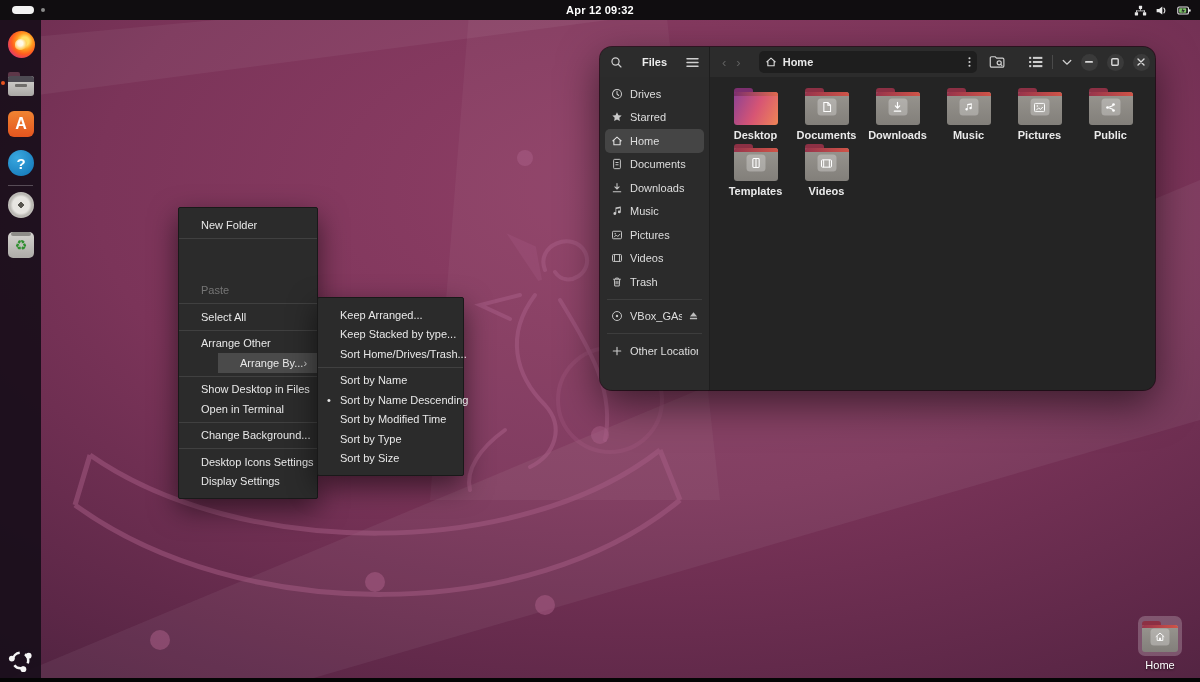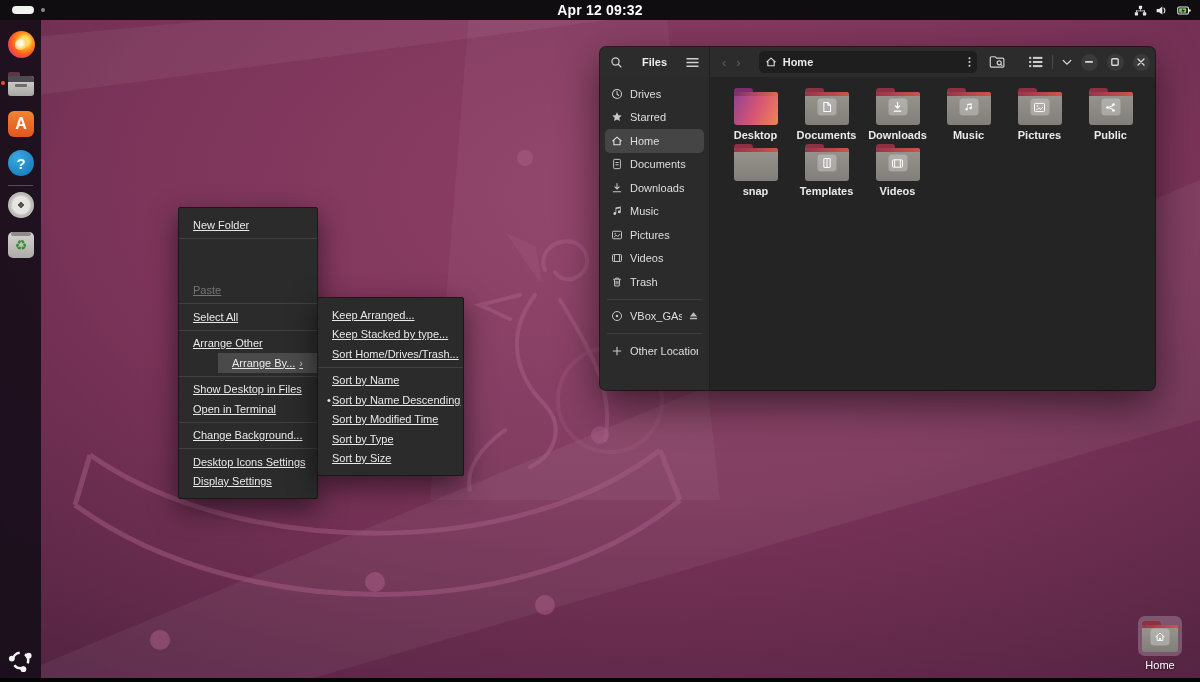--- a/index.html
+++ b/index.html
@@ -9,21 +9,21 @@
 
   
   .wallpaper { position:absolute; inset:0; }
   .wallpaper svg { display:block; }
 
   
   .topbar { position:absolute; left:0; top:0; width:1200px; height:20px; background:#100d10; display:flex; align-items:center; justify-content:center; z-index:50; }
   .ws-indicator { position:absolute; left:12px; top:6px; display:flex; align-items:center; gap:7px; }
   .ws-pill { width:22px; height:8px; background:#f2f2f2; border-radius:4px; }
   .ws-dot { width:4px; height:4px; background:#8a8a8a; border-radius:50%; }
-  .clock { color:#ffffff; font-size:14px; font-weight:bold; letter-spacing:.2px; }
+  .clock { color:#ffffff; font-size:11px; font-weight:bold; letter-spacing:.2px; }
   .status-icons { position:absolute; right:8px; top:2px; display:flex; align-items:center; gap:8px; height:16px; }
   .status-icons svg { display:block; }
 
   
   .dock { position:absolute; left:0; top:20px; width:41px; height:662px; background:rgba(24,14,26,.92); z-index:40; }
   .dock-item { position:absolute; left:7px; width:28px; height:28px; display:flex; align-items:center; justify-content:center; }
   .running-dot { position:absolute; left:-6px; top:11px; width:4px; height:4px; border-radius:50%; background:#e95420; }
   .ff-icon { width:27px; height:27px; border-radius:50%;
      background: radial-gradient(circle at 62% 38%, #ffe066 0 18%, #ff9a1f 34%, #ff5c1f 55%, #e03a6e 78%, #b5186e 100%); position:relative; }
   .ff-icon::after { content:''; position:absolute; left:7px; top:8px; width:13px; height:11px; border-radius:50% 60% 50% 40%; background:radial-gradient(circle at 40% 40%, #fff 0 25%, #ffcf5e 60%, transparent 70%); opacity:.85; }
@@ -33,21 +33,21 @@
   .dock-folder .slot { position:absolute; left:7px; top:8px; width:12px; height:2.5px; background:#6f6d6a; border-radius:1px; z-index:2; }
   .software-icon { width:26px; height:26px; border-radius:6px; background:linear-gradient(#f08432,#e4551f); color:#fff; font-size:16px; font-weight:bold; display:flex; align-items:center; justify-content:center; }
   .help-icon { width:26px; height:26px; border-radius:50%; background:radial-gradient(circle at 35% 30%, #39a8e0, #1173b5); color:#fff; font-size:15px; font-weight:bold; display:flex; align-items:center; justify-content:center; }
   .dock-sep { position:absolute; left:8px; width:25px; height:1px; background:rgba(255,255,255,.25); }
   .disk-icon { width:26px; height:26px; border-radius:50%; background:radial-gradient(circle, #57554f 0 14%, #e7e5e1 15% 45%, #b9b7b2 60%, #d8d6d2 100%); }
   .trash-icon { width:26px; height:26px; border-radius:5px; background:linear-gradient(#d6d4d0,#adaba7); display:flex; align-items:center; justify-content:center; color:#2f8f2f; font-size:14px; }
   .trash-icon::before { content:''; position:absolute; top:1px; left:4px; right:4px; height:4px; background:#8e8c88; border-radius:2px; }
   .ubuntu-logo { position:absolute; left:7px; bottom:8px; width:27px; height:27px; }
 
   
-  .window { position:absolute; left:600px; top:47px; width:555px; height:343px; border-radius:6px; overflow:hidden; background:#242424; box-shadow:0 14px 40px rgba(0,0,0,.55), 0 0 0 1px rgba(0,0,0,.6); z-index:20; color:#e6e6e6; }
+  .window { position:absolute; left:600px; top:47px; width:555px; height:343px; border-radius:12px; overflow:hidden; background:#242424; box-shadow:0 14px 40px rgba(0,0,0,.55), 0 0 0 1px rgba(0,0,0,.6); z-index:20; color:#e6e6e6; }
   .win-header { position:absolute; left:0; top:0; right:0; height:30px; background:#2c2c2c; display:flex; align-items:center; }
   .hdr-sidebar { width:110px; height:100%; background:#2c2c2c; display:flex; align-items:center; justify-content:space-between; padding:0 10px; border-right:1px solid #1e1e1e; }
   .win-title { font-size:11px; font-weight:bold; color:#ededed; }
   .icon-btn { display:flex; align-items:center; justify-content:center; color:#cfcfcf; }
   .nav-arrows { display:flex; gap:10px; margin-left:12px; color:#5f5f5f; font-size:13px; }
   .pathbar { margin-left:18px; width:218px; height:22px; background:#1e1e1e; border-radius:5px; display:flex; align-items:center; padding:0 6px; gap:6px; }
   .path-label { font-size:11px; font-weight:bold; color:#e8e8e8; flex:1; }
   .hdr-right { display:flex; align-items:center; gap:9px; margin-left:12px; }
   .hdr-vsep { width:1px; height:14px; background:#4a4a4a; }
   .win-ctl { width:17px; height:17px; border-radius:50%; background:#3a3a3a; display:flex; align-items:center; justify-content:center; color:#d8d8d8; }
@@ -71,21 +71,21 @@
   .ficon .tab { position:absolute; top:0; left:1px; width:19px; height:7px; border-radius:3px 3px 0 0; background:#8c3044; }
   .ficon .fbody { position:absolute; top:4px; left:1px; right:1px; bottom:0; border-radius:2px 3px 3px 3px; background:linear-gradient(#98958f,#827f7a); overflow:hidden; }
   .ficon .fbody::before { content:''; position:absolute; top:0; left:0; right:0; height:3.5px; background:linear-gradient(90deg,#97344c,#d05447); }
   .ficon.desktop .tab { background:#7c2f6e; }
   .ficon.desktop .fbody { background:linear-gradient(115deg,#8d4293,#d75574 52%,#ef8556); }
   .ficon.desktop .fbody::before { background:linear-gradient(90deg,#7c2f6e,#e06a4e); }
   .emblem { position:absolute; left:50%; top:52%; transform:translate(-50%,-50%); width:19px; height:17px; background:rgba(255,255,255,.28); border-radius:3.5px; display:flex; align-items:center; justify-content:center; color:#f4f4f4; }
 
   
   .menu { position:absolute; background:#2b2b2b; border:1px solid #191919; box-shadow:0 10px 28px rgba(0,0,0,.55); border-radius:2px; padding:7px 0; z-index:60; }
-  .menu-item { height:19.5px; display:flex; align-items:center; font-size:11px; color:#e8e8e8; padding:0 14px 0 14px; position:relative; white-space:nowrap;text-decoration:underline; }
+  .menu-item { height:19.5px; display:flex; align-items:center; font-size:11px; color:#e8e8e8; padding:0 14px 0 22px; position:relative; white-space:nowrap; }
   .menu-item.disabled { color:#757575;margin-top:42px; }
   .menu-item.highlight { background:#4a4a4a;margin-left:39px; }
   .menu-sep { height:1px; background:#404040; margin:3px 0; }
   .submenu-arrow { margin-left:auto; color:#cacaca; font-size:11px; }
   .bullet { position:absolute; left:9px; color:#e8e8e8; font-size:11px; }
   #ctx-menu { left:178px; top:207px; width:140px; }
   #sub-menu { left:317px; top:297px; width:147px;text-align:right; }
 
   
   .desk-home { position:absolute; left:1136px; top:616px; width:48px; display:flex; flex-direction:column; align-items:center; gap:3px; z-index:10; }
@@ -445,27 +445,20 @@
                     <circle cx="9.6" cy="2.4" r="1.6"></circle>
                     <circle cx="2.4" cy="6" r="1.6"></circle>
                     <circle cx="9.6" cy="9.6" r="1.6"></circle>
                     <path d="M3 5.4l6-2.5.6 1.2-6 2.5zM3 6.6l6 2.5.6-1.2-6-2.5z"></path>
                   </svg>
                 </div>
             </div>
             <div class="glabel">Public</div>
           </div>
 
-          <div class="gitem">
-            <div class="ficon">
-                <div class="tab"></div>
-                <div class="fbody"></div>
-              </div>
-            <div class="glabel">snap</div>
-          </div>
 
           <div class="gitem">
             <div class="ficon">
                 <div class="tab"></div>
                 <div class="fbody"></div>
               <div class="emblem">
                   <svg width="9" height="11" viewBox="0 0 10 12" fill="none" stroke="#fff" stroke-width="1.2">
                     <rect x="1.5" y="1" width="7" height="10" rx="1"></rect>
                     <path d="M5 1v10"></path>
                   </svg>

